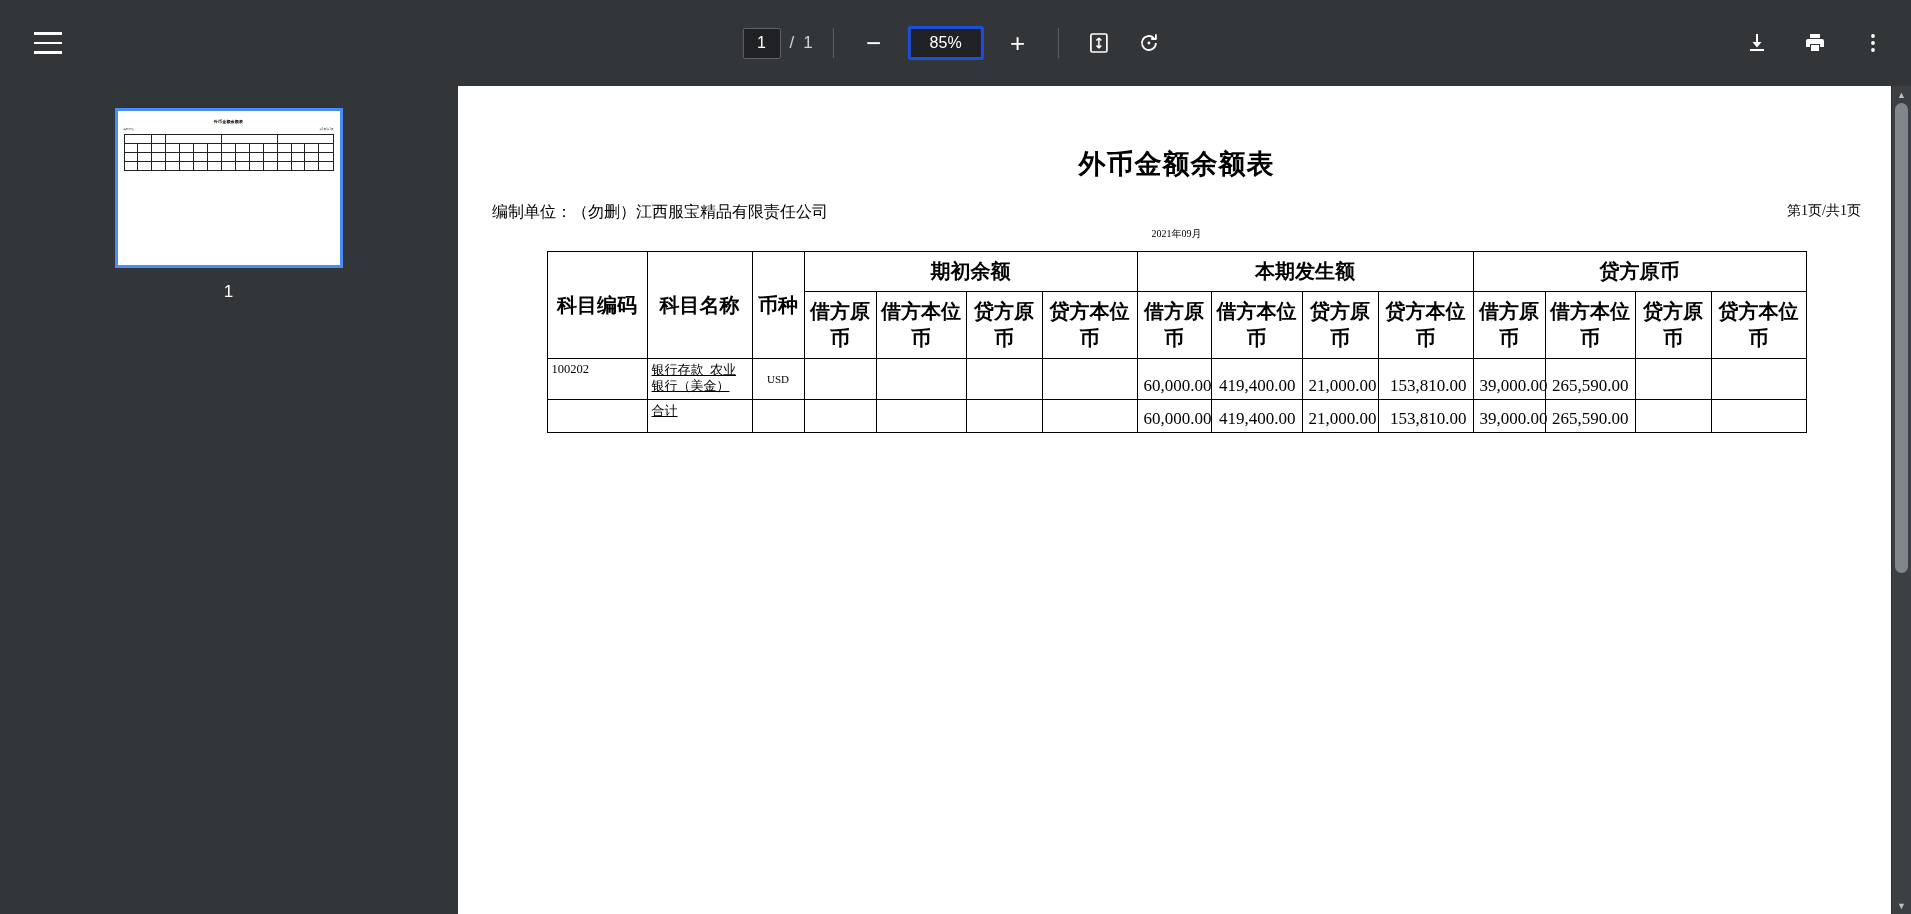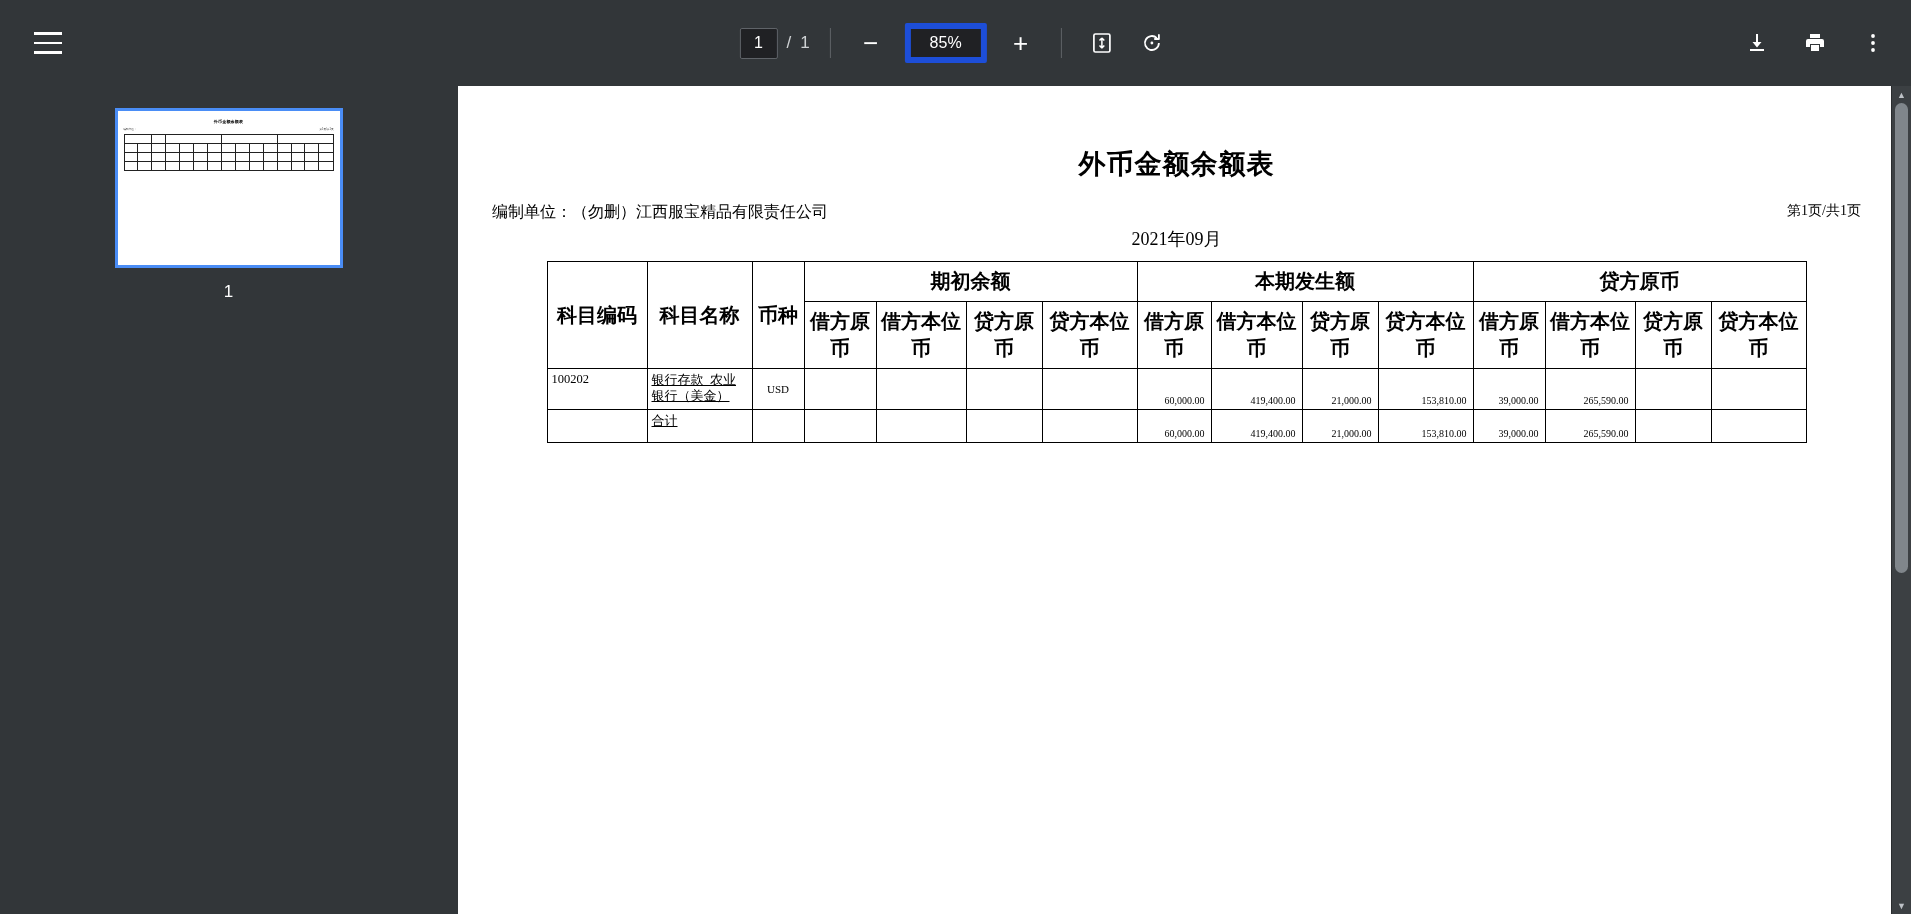--- a/index.html
+++ b/index.html
@@ -98,21 +98,21 @@
     height: 40px;
     display: flex;
     align-items: center;
     justify-content: center;
     cursor: pointer;
     border-radius: 50%;
     color: #ffffff;
   }
   .zoom-value {
     background: #202124;
-    border: 6px solid #1d4ed8;
+    border: 3px solid #1d4ed8;
     color: #ffffff;
     font-size: 16px;
     padding: 5px 12px;
     border-radius: 2px;
     min-width: 46px;
     text-align: center;
   }
   .plusminus {
     font-size: 26px;
     line-height: 1;
@@ -216,21 +216,21 @@
     display: flex;
     justify-content: space-between;
     align-items: flex-start;
     font-size: 16px;
     padding: 0 4px;
   }
   .meta-left { line-height: 1.45; }
   .meta-right { font-size: 14px; padding-top: 2px; }
   .period {
     text-align: center;
-    font-size: 18px;
+    font-size: 10px;
     margin: 4px 0 10px 0;
   }
 
   table.main {
     width: 1135px;
     margin: 0 auto;
     border-collapse: collapse;
     table-layout: fixed;
   }
   table.main th, table.main td {
@@ -240,21 +240,21 @@
   table.main th {
     font-size: 20px;
     font-weight: bold;
     padding: 6px 2px;
   }
   .grp-head { font-size: 15px; font-weight: bold; }
   .sub-head { font-size: 14.5px; font-weight: bold; padding: 4px 2px; }
   td.code { font-size: 12.5px; padding: 3px 4px; vertical-align: top; }
   td.name { font-size: 13px; padding: 3px 4px; vertical-align: top; line-height: 1.25; text-decoration: underline; }
   td.cur  { font-size: 11px; padding: 3px 4px; text-align: center; vertical-align: middle; }
-  td.num  { font-size: 10px; padding: 3px 6px; text-align: right; vertical-align: bottom; }
+  td.num  { font-size: 17px; padding: 3px 6px; text-align: right; vertical-align: bottom; }
   .r1 td { height: 34px; }
   .r2 td { height: 26px; }
 
   
   .scrollbar {
     position: absolute;
     right: 0;
     top: 0;
     width: 19px;
     height: 100%;

